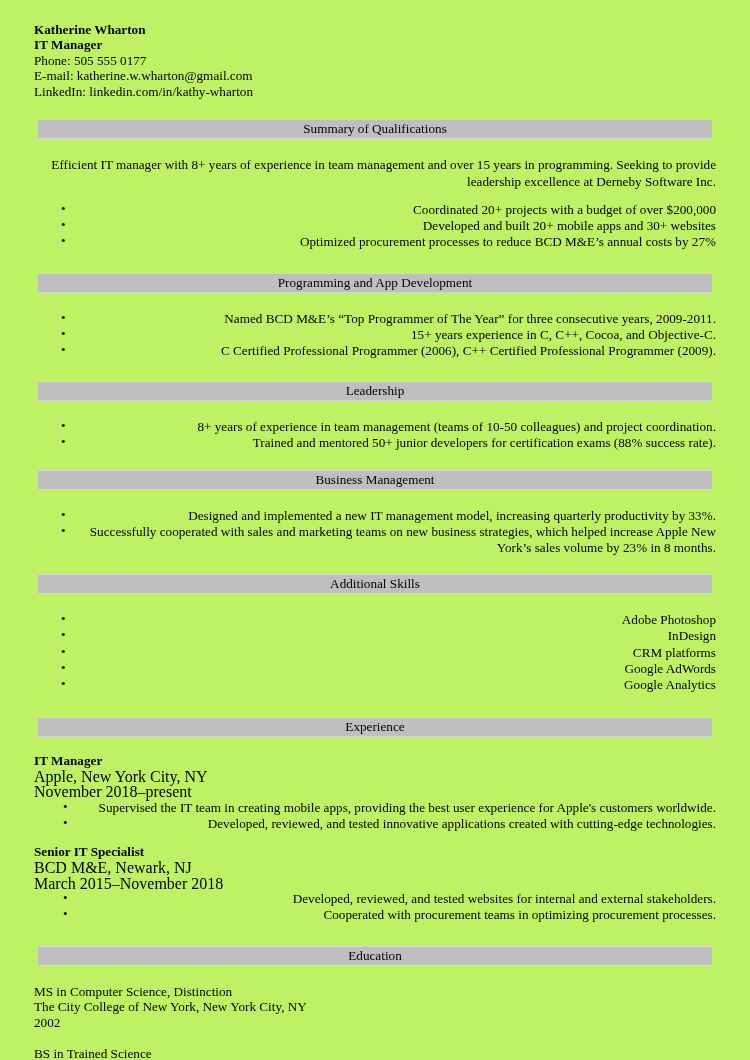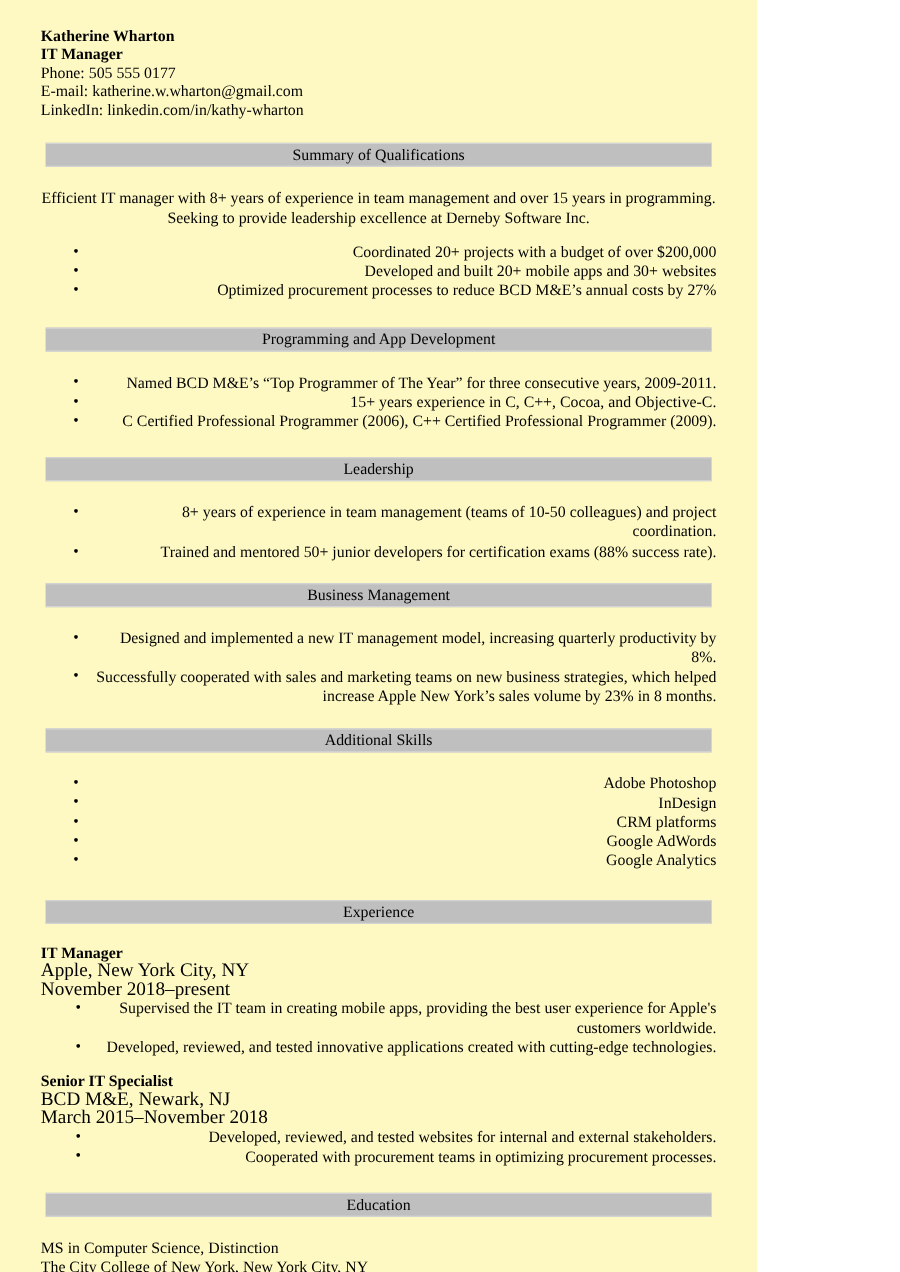--- a/index.html
+++ b/index.html
@@ -8,25 +8,25 @@
     background: #ffffff;
   }
   body {
     width: 750px;
     height: 1060px;
     font-family: "Liberation Serif", "DejaVu Serif", serif;
     color: #000000;
     overflow: hidden;
   }
   .page {
-    width: 631px;
+    width: 750px;
     height: 1060px;
     box-sizing: border-box;
     padding: 22px 34px 0 34px;
-    background: #fef9c3;
+    background: #bef264;
     position: relative;
   }
 
   
   .contact-block {
     margin: 0 0 0 0;
     padding: 0 0 0 0;
   }
   .contact-line {
     font-size: 13.2px;
@@ -57,21 +57,21 @@
   .spacer-14 { height: 14px; }
   .spacer-16 { height: 16px; }
   .spacer-18 { height: 18px; }
   .spacer-20 { height: 20px; }
 
   
   .para {
     font-size: 13.2px;
     line-height: 16.5px;
     margin: 0;
-    text-align: center;
+    text-align: right;
   }
 
   
   ul.bullets {
     margin: 0;
     padding: 0;
     list-style: none;
   }
   ul.bullets li {
     position: relative;
@@ -166,21 +166,21 @@
       <li>Trained and mentored 50+ junior developers for certification exams (88% success rate).</li>
     </ul>
   </div>
 
   <div class="spacer-14"></div>
 
   <div class="section">
     <div class="section-bar">Business Management</div>
     <div class="spacer-14"></div>
     <ul class="bullets">
-      <li>Designed and implemented a new IT management model, increasing quarterly productivity by 8%.</li>
+      <li>Designed and implemented a new IT management model, increasing quarterly productivity by 33%.</li>
       <li>Successfully cooperated with sales and marketing teams on new business strategies, which helped increase Apple New York’s sales volume by 23% in 8 months.</li>
     </ul>
   </div>
 
   <div class="spacer-14"></div>
 
   <div class="section">
     <div class="section-bar">Additional Skills</div>
     <div class="spacer-14"></div>
     <ul class="bullets">

